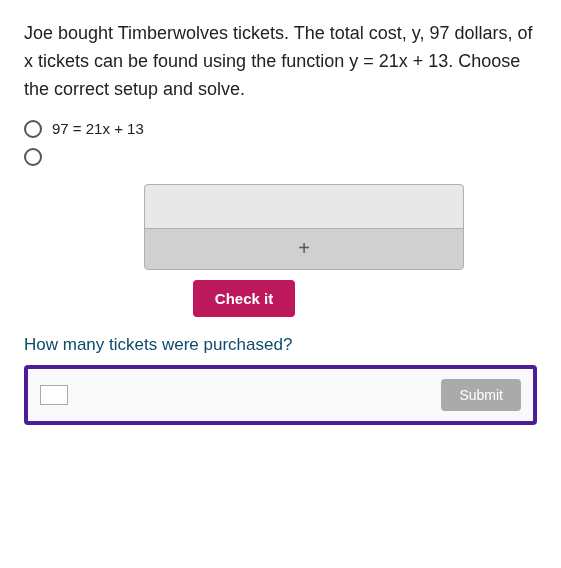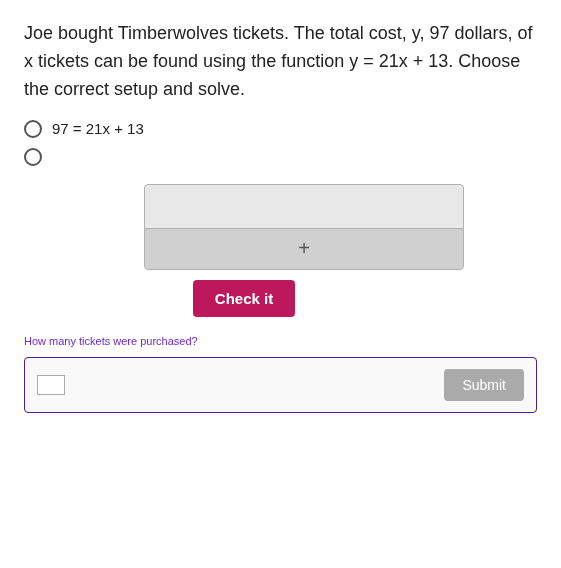--- a/index.html
+++ b/index.html
@@ -86,28 +86,28 @@
       cursor: pointer;
     }
 
     .equation-wrapper {
       margin-left: 60px;
       width: 320px;
       margin-bottom: 6px;
     }
 
     .how-many-label {
-      font-size: 11px;
+      font-size: 17px;
       margin-top: 18px;
       margin-bottom: 10px;
-      color: #6d28d9;
+      color: #0c4a6e;
     }
 
     .answer-box-area {
-      border: 1px solid #4c1d95;
+      border: 4px solid #4c1d95;
       border-radius: 4px;
       padding: 10px 12px;
       display: flex;
       align-items: center;
       justify-content: space-between;
       background: #f9f9f9;
       min-height: 56px;
     }
 
     .answer-input-icon {

